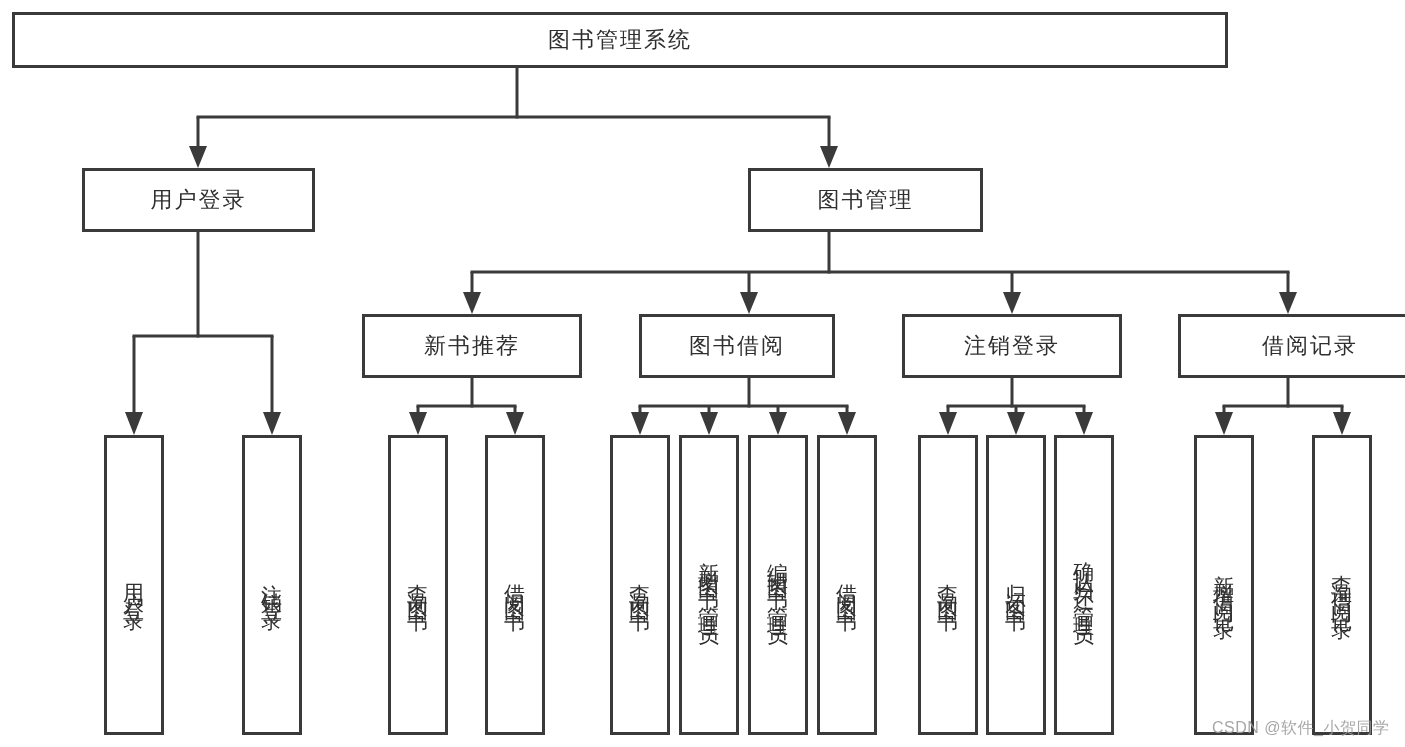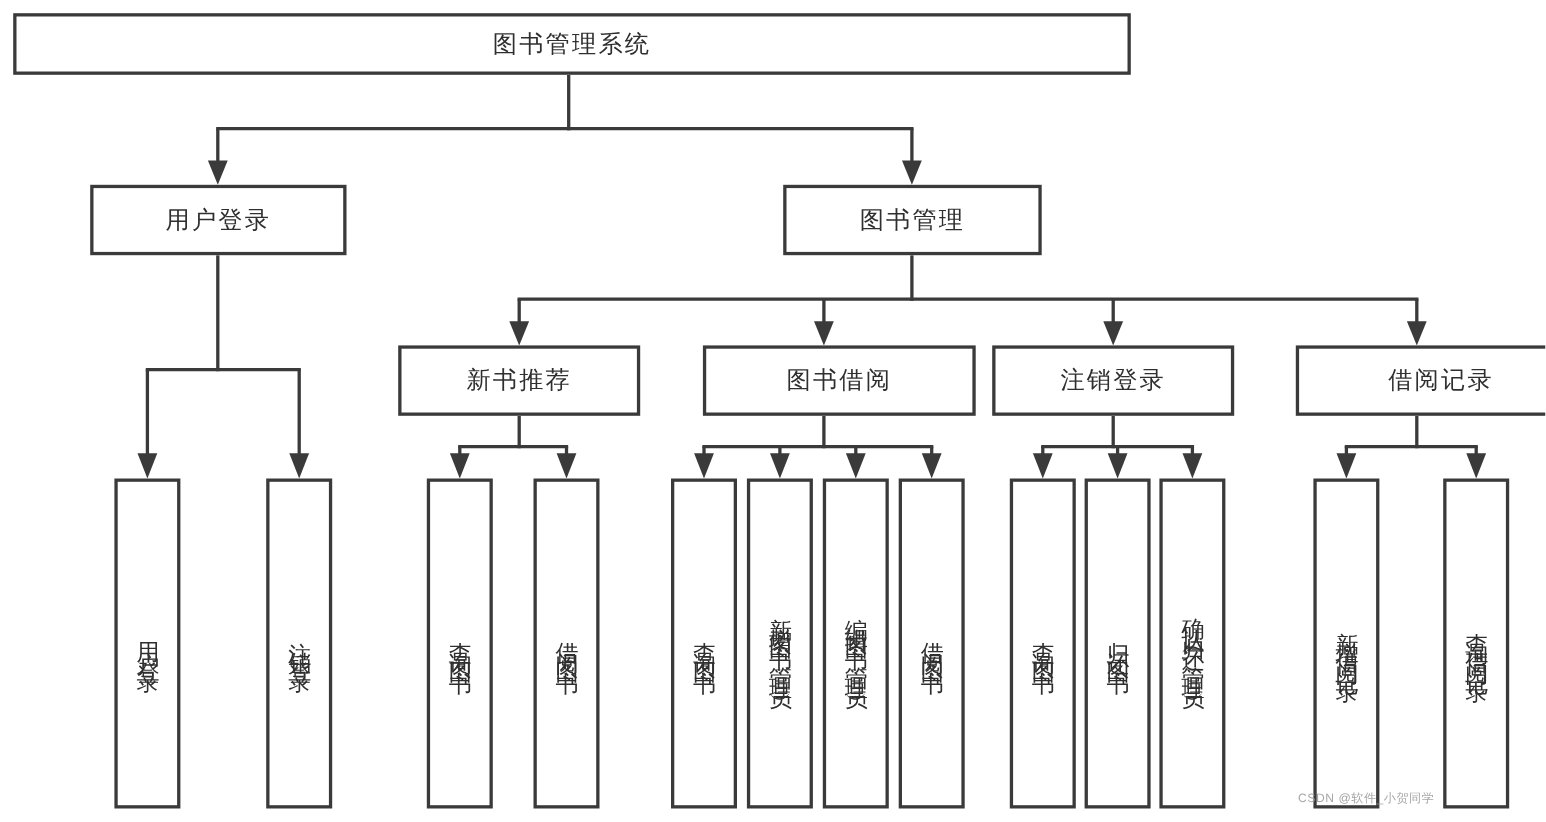--- a/index.html
+++ b/index.html
@@ -42,23 +42,23 @@
   }
   .node.v {
     writing-mode: vertical-rl;
     text-orientation: mixed;
     font-size: 21px;
     letter-spacing: 9px;
     line-height: 1;
   }
   .watermark {
     position: absolute;
-    left: 1180px;
+    left: 1212px;
     top: 718px;
-    font-size: 11px;
+    font-size: 16px;
     letter-spacing: 0.5px;
     color: var(--watermark);
     white-space: nowrap;
     z-index: 5;
     opacity: 0.9;
   }
 </style>
 </head>
 <body>
 
@@ -133,27 +133,27 @@
     <g>
       <line x1="1288" y1="378" x2="1288" y2="407.5"></line>
       <line x1="1222.5" y1="406" x2="1343.5" y2="406"></line>
       <line x1="1224" y1="406" x2="1224" y2="416"></line>
       <polygon points="1215,412 1233,412 1224,435"></polygon>
       <line x1="1342" y1="406" x2="1342" y2="416"></line>
       <polygon points="1333,412 1351,412 1342,435"></polygon>
     </g>
   </svg>
 
-  <div class="node h" style="left:12px; top:12px; width:1016px; height:56px;">图书管理系统</div>
+  <div class="node h" style="left:12px; top:12px; width:1216px; height:56px;">图书管理系统</div>
 
   <div class="node h" style="left:82px; top:168px; width:233px; height:64px;">用户登录</div>
-  <div class="node h" style="left:712px; top:168px; width:235px; height:64px;">图书管理</div>
+  <div class="node h" style="left:748px; top:168px; width:235px; height:64px;">图书管理</div>
 
   <div class="node h" style="left:362px; top:314px; width:220px; height:64px;">新书推荐</div>
-  <div class="node h" style="left:639px; top:314px; width:248px; height:64px;">图书借阅</div>
+  <div class="node h" style="left:639px; top:314px; width:196px; height:64px;">图书借阅</div>
   <div class="node h" style="left:902px; top:314px; width:220px; height:64px;">注销登录</div>
   <div class="node h" style="left:1178px; top:314px; width:264px; height:64px;">借阅记录</div>
 
   <div class="node v" style="left:104px; top:435px; width:60px; height:300px;">用户登录</div>
   <div class="node v" style="left:242px; top:435px; width:60px; height:300px;">注销登录</div>
 
   <div class="node v" style="left:388px; top:435px; width:60px; height:300px;">查询图书</div>
   <div class="node v" style="left:485px; top:435px; width:60px; height:300px;">借阅图书</div>
 
   <div class="node v" style="left:610px; top:435px; width:60px; height:300px;">查询图书</div>

